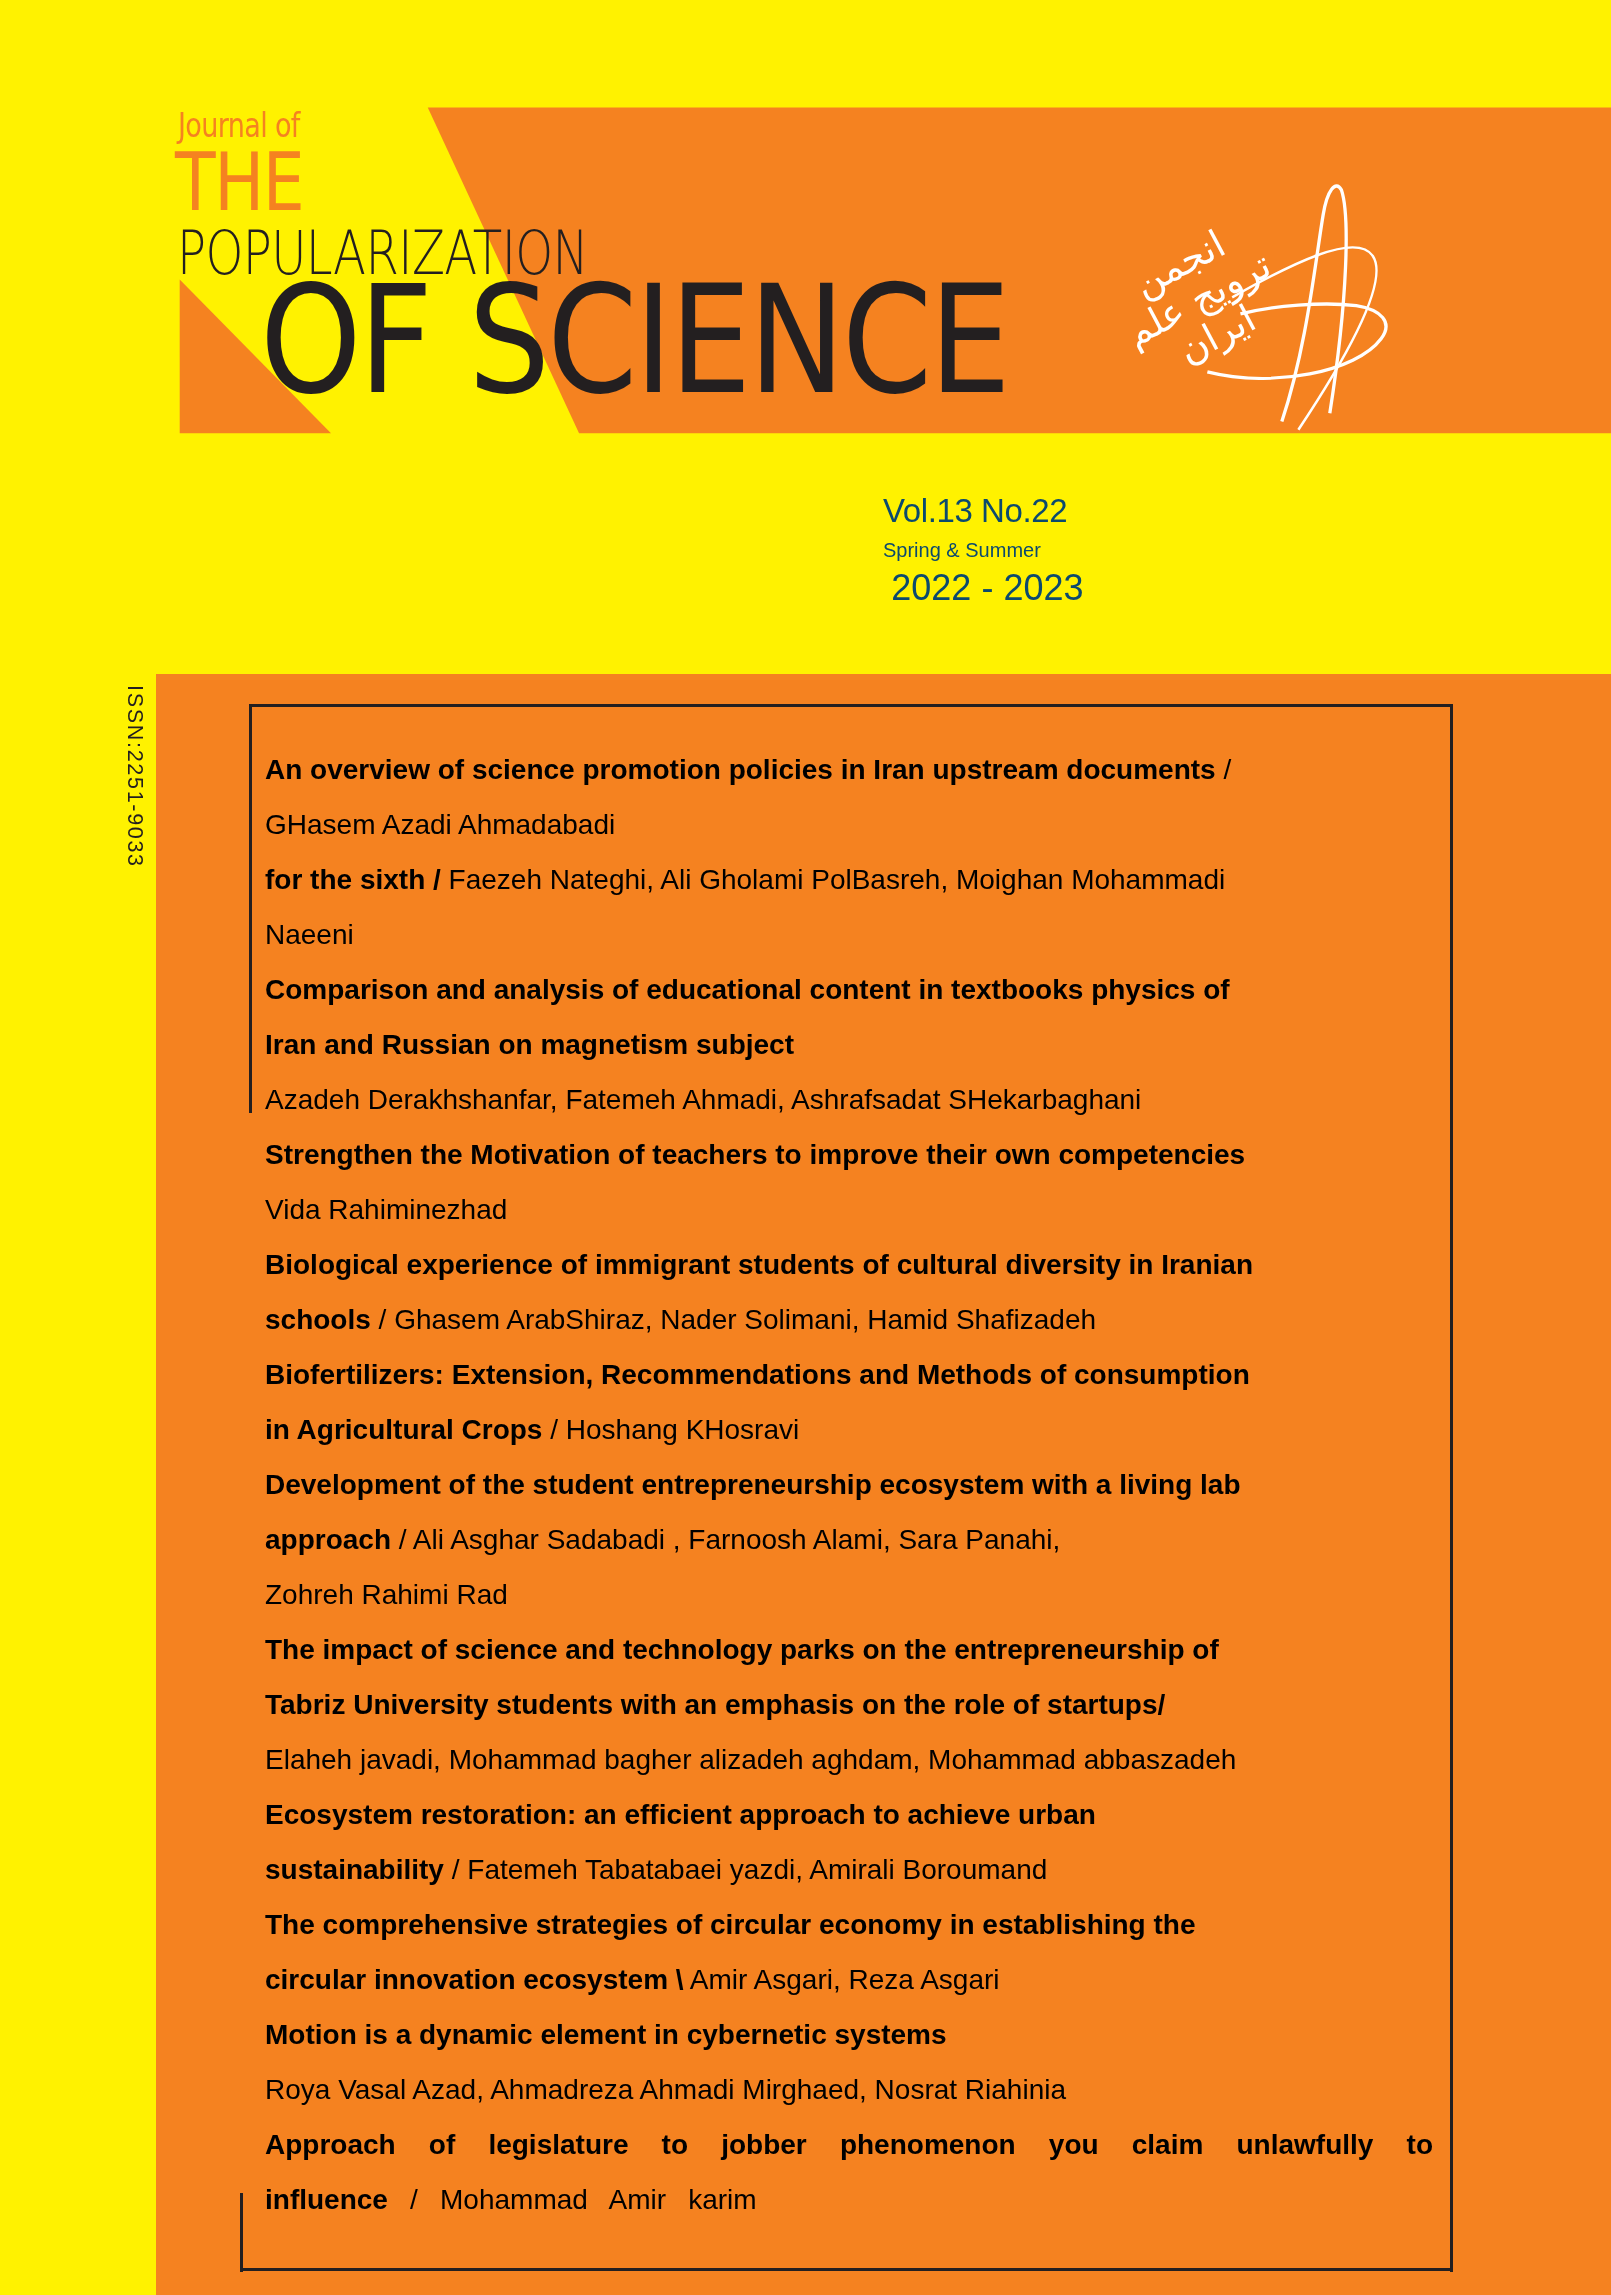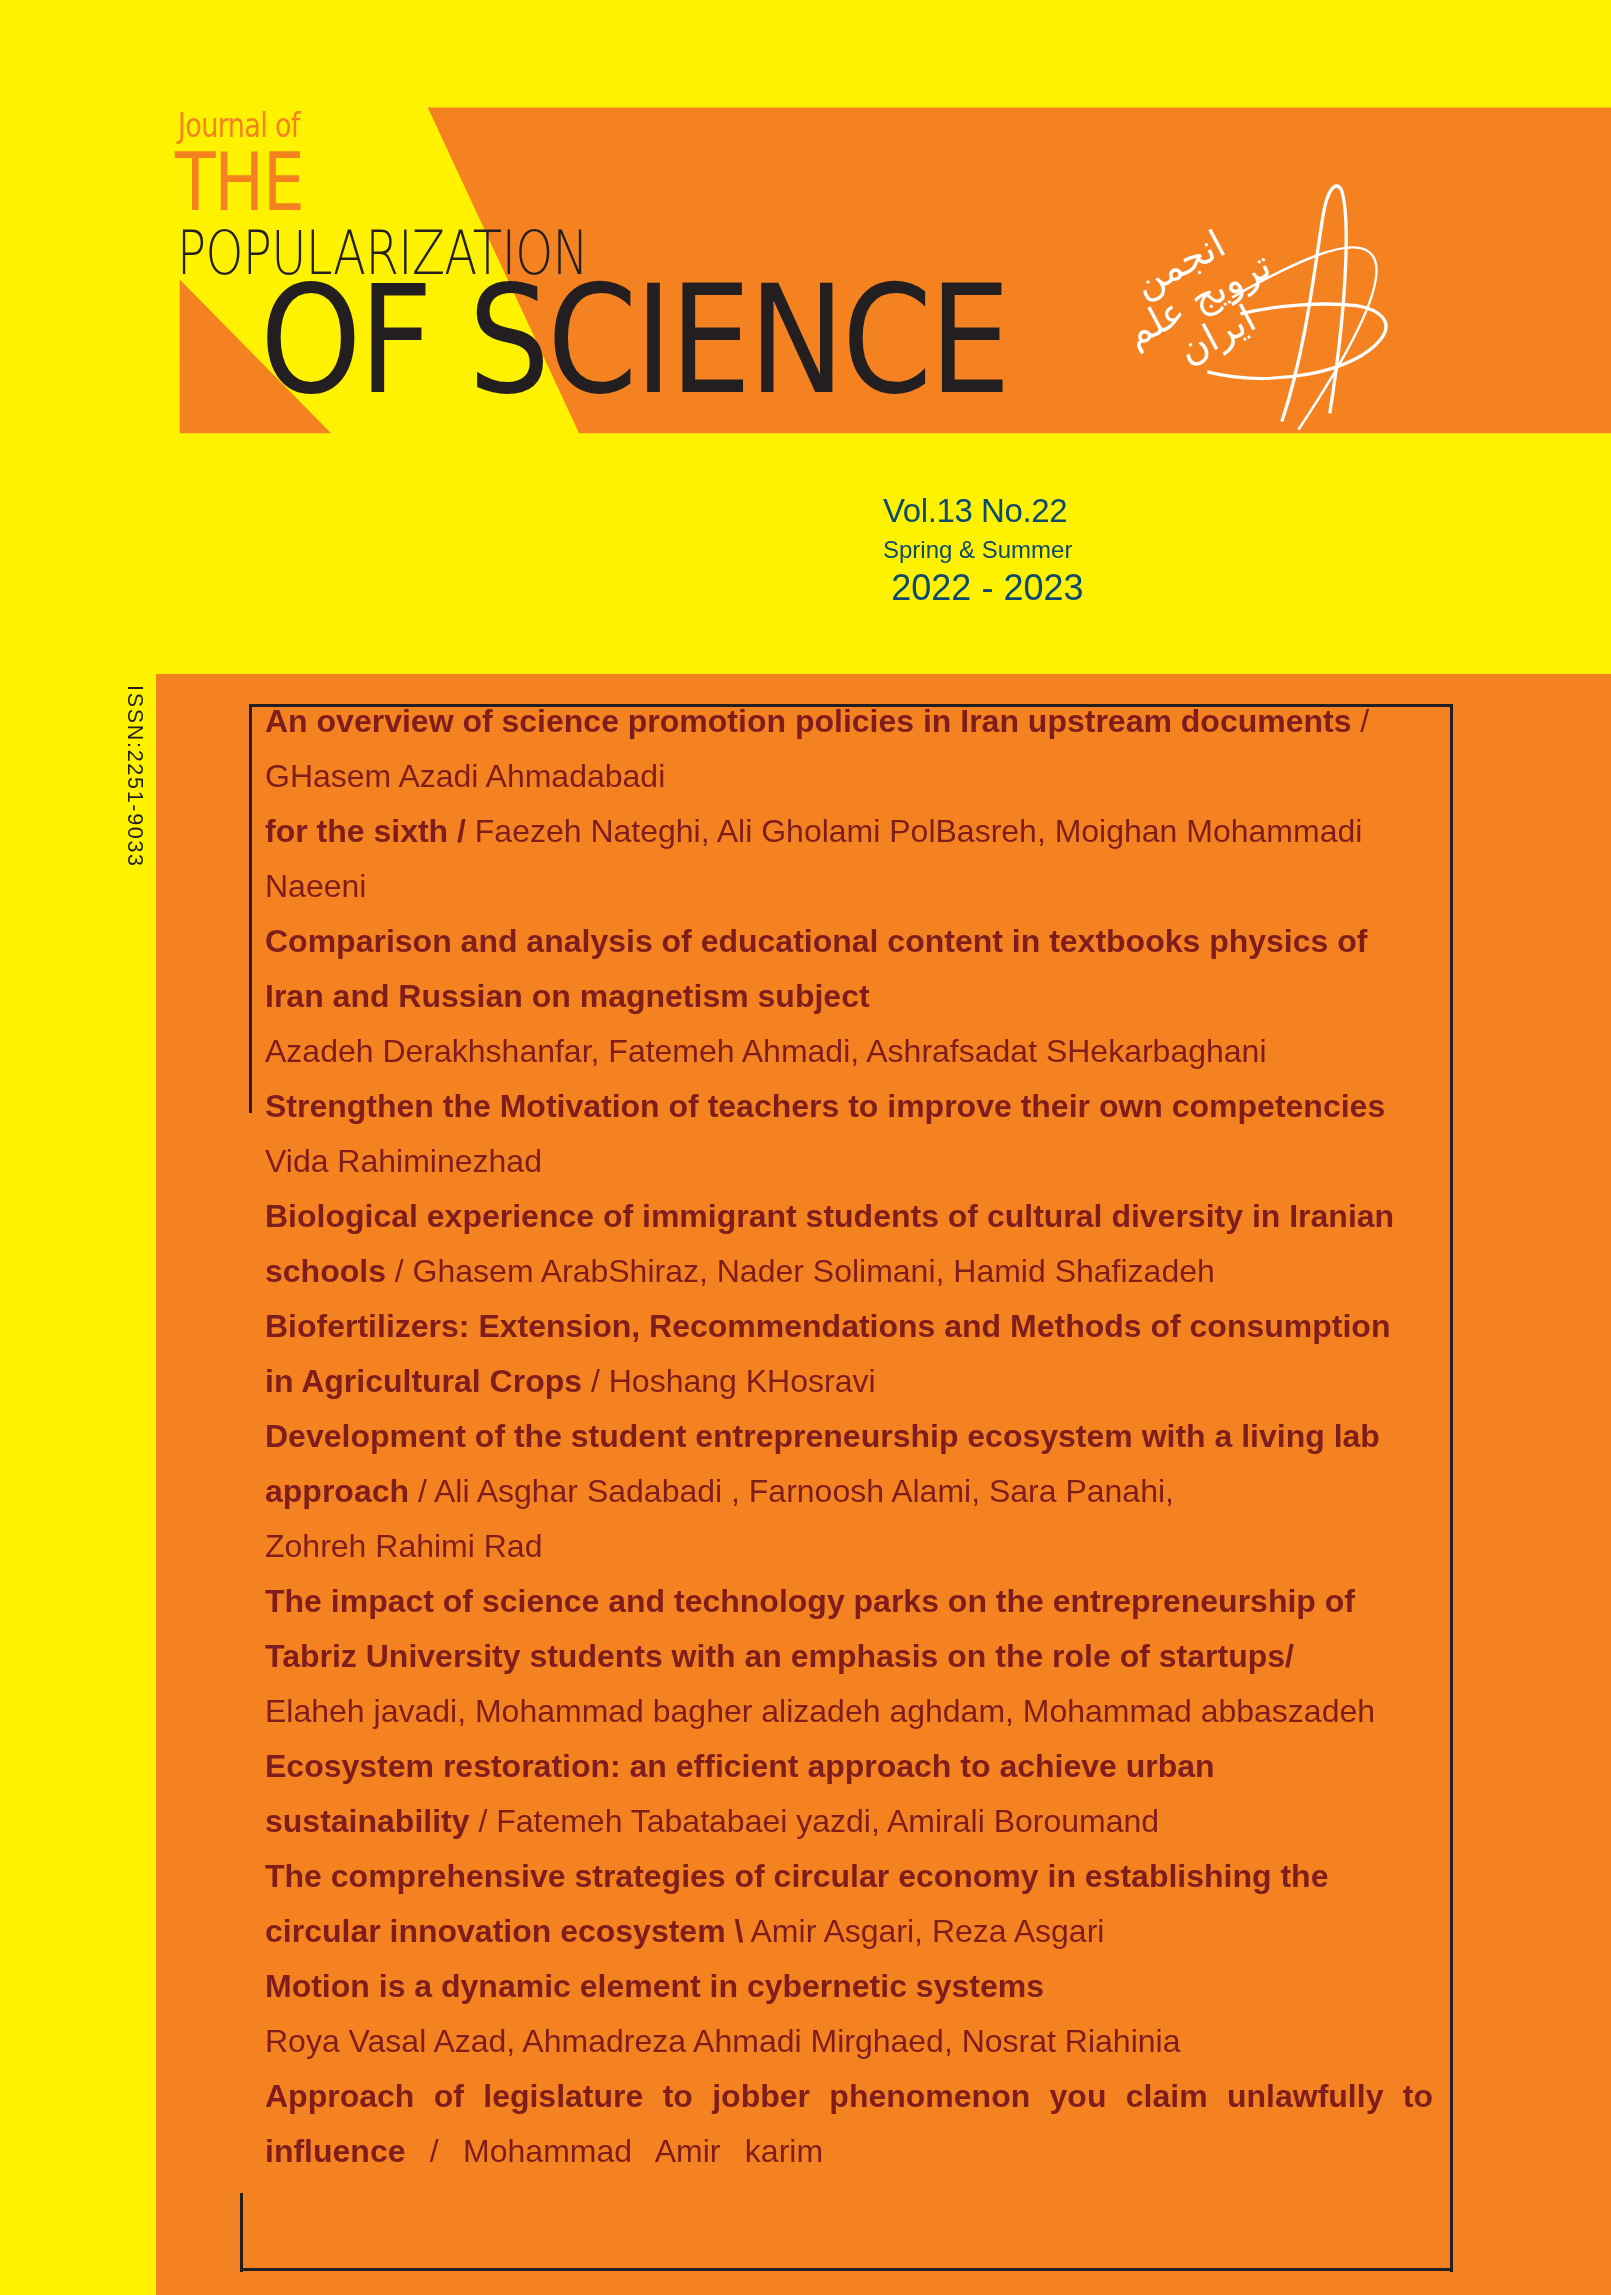--- a/index.html
+++ b/index.html
@@ -33,37 +33,37 @@
     transform: scaleX(0.86); transform-origin: left top;
   }
   .logo { left: 1108px; top: 165px; width: 298px; height: 273px; }
   .logo-text {
     left: 1116px; top: 240px; font-size: 38px; color: #FFFFFF;
     font-family: "DejaVu Sans", sans-serif; direction: rtl; transform: rotate(-28deg);
     transform-origin: center; width: 165px; line-height: 1.05; text-align: center;
   }
   .issue-info { left: 883px; top: 491px; color: #0c4a6e; }
   .issue-vol { font-size: 33px; line-height: 40px; letter-spacing: -0.4px; }
-  .issue-season { font-size: 24px; line-height: 38px; }
+  .issue-season { font-size: 20px; line-height: 38px; }
   .issue-years { font-size: 36px; line-height: 38px; padding-left: 8.3px; }
   .issn {
     left: 122px; top: 685px; writing-mode: vertical-rl;
     font-size: 21.5px; letter-spacing: 1.7px; color: #231F20;
   }
   .body-panel {
     left: 156px; top: 674px; width: 1455px; height: 1622px; background: #F58220;
   }
   .toc-frame-top { left: 251px; top: 704px; width: 1202px; height: 2.5px; background: #231F20; }
   .toc-frame-right { left: 1450px; top: 704px; width: 2.5px; height: 1568px; background: #231F20; }
   .toc-frame-bottom { left: 241px; top: 2268px; width: 1212px; height: 3.3px; background: #231F20; }
   .toc-frame-left-top { left: 249px; top: 704px; width: 2.5px; height: 409px; background: #231F20; }
   .toc-frame-left-bottom { left: 240px; top: 2193px; width: 2.5px; height: 79px; background: #231F20; }
   .toc {
-    left: 265px; top: 694px; width: 1174px;
-    font-size: 32px; line-height: 55px; color: #7f1d1d;
+    left: 265px; top: 742px; width: 1174px;
+    font-size: 28px; line-height: 55px; color: #000000;
   }
   .toc .line { white-space: nowrap; }
   .toc b { font-weight: bold; }
   .toc .justify { text-align: justify; text-align-last: justify; white-space: normal; width: 1168px; }
 </style>
 </head>
 <body>
 
 <svg id="header-shapes" viewBox="0 0 1949 560" width="1612" height="463">
   <polygon points="517,130 1949,130 1949,524 700,524" fill="#F58220"></polygon>

